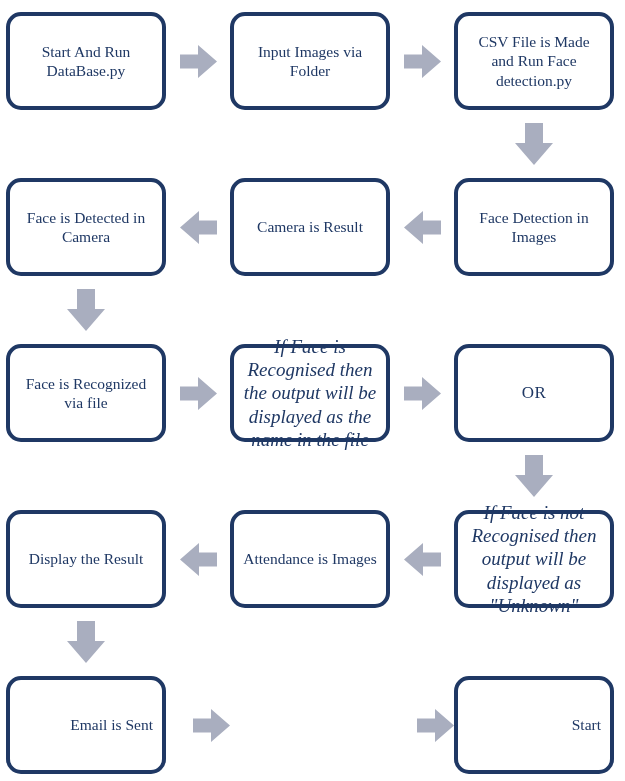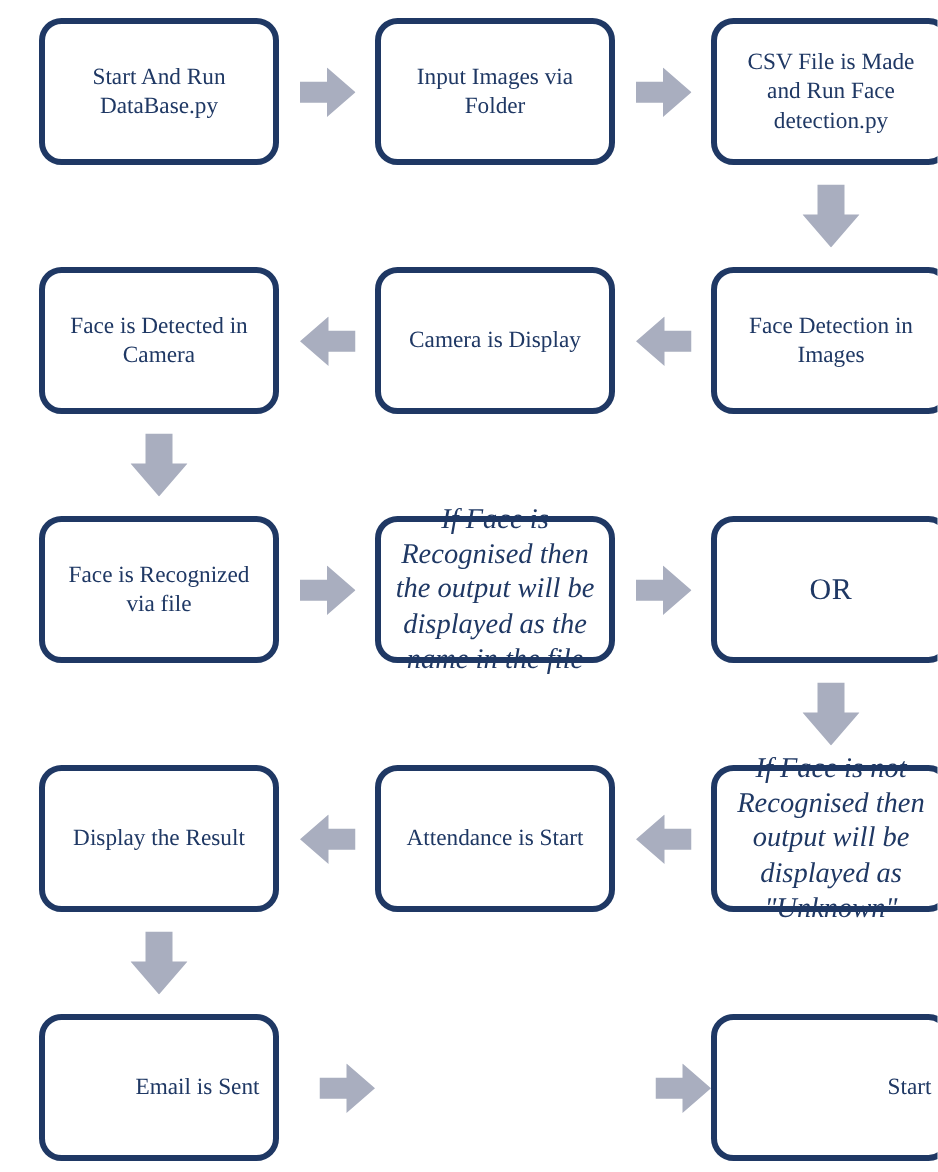--- a/index.html
+++ b/index.html
@@ -7,35 +7,34 @@
     width:625px;height:781px;background:#ffffff;
     font-family:"Liberation Serif","DejaVu Serif",serif;
     box-sizing:border-box;
     position:relative;
   }
   .flow{
     display:grid;
     grid-template-columns:160px 64px 160px 64px 160px;
     grid-template-rows:98px 68px 98px 68px 98px 68px 98px 68px 98px;
     padding:12px 24px 0 6px;
-    margin-left:20px;
   }
   .node{
     border:4px solid #1f3864;
     border-radius:15px;
     background:#ffffff;
     display:flex;align-items:center;justify-content:center;
     text-align:center;
     color:#1f3864;
     font-size:15.5px;
     line-height:1.25;
     padding:4px 9px;
     box-sizing:border-box;
   }
-  .node.or{font-size:20px;letter-spacing:.5px;}
+  .node.or{font-size:17px;letter-spacing:.5px;}
   .node.dense{font-size:19px;line-height:1.22;padding:4px 6px;font-style:italic;}
   .harrow{
     display:flex;align-items:center;justify-content:center;
   }
   .varrow{
     display:flex;align-items:flex-start;justify-content:center;
     padding-top:13px;
   }
   .c1{grid-column:1;} .c2{grid-column:2;} .c3{grid-column:3;} .c4{grid-column:4;} .c5{grid-column:5;}
   .r1{grid-row:1;} .r2{grid-row:2;} .r3{grid-row:3;} .r4{grid-row:4;} .r5{grid-row:5;}
@@ -76,21 +75,21 @@
 
     <div class="node r3 c1">
       <span>Face is Detected in Camera</span>
     </div>
     <div class="harrow r3 c2">
       <svg width="37" height="33" viewBox="0 0 37 33">
           <polygon points="37,9.5 19,9.5 19,0 0,16.5 19,33 19,23.5 37,23.5" fill="#a9aebf"></polygon>
         </svg>
     </div>
     <div class="node r3 c3">
-      <span>Camera is Display</span>
+      <span>Camera is Result</span>
     </div>
     <div class="harrow r3 c4">
       <svg width="37" height="33" viewBox="0 0 37 33">
           <polygon points="37,9.5 19,9.5 19,0 0,16.5 19,33 19,23.5 37,23.5" fill="#a9aebf"></polygon>
         </svg>
     </div>
     <div class="node r3 c5">
       <span>Face Detection in Images</span>
     </div>
 
@@ -128,21 +127,21 @@
 
     <div class="node r7 c1">
       <span>Display the Result</span>
     </div>
     <div class="harrow r7 c2">
       <svg width="37" height="33" viewBox="0 0 37 33">
           <polygon points="37,9.5 19,9.5 19,0 0,16.5 19,33 19,23.5 37,23.5" fill="#a9aebf"></polygon>
         </svg>
     </div>
     <div class="node r7 c3">
-      <span>Attendance is Start</span>
+      <span>Attendance is Images</span>
     </div>
     <div class="harrow r7 c4">
       <svg width="37" height="33" viewBox="0 0 37 33">
           <polygon points="37,9.5 19,9.5 19,0 0,16.5 19,33 19,23.5 37,23.5" fill="#a9aebf"></polygon>
         </svg>
     </div>
     <div class="node dense r7 c5">
       <span>If Face is not Recognised then output will be displayed as "Unknown"</span>
     </div>
 

